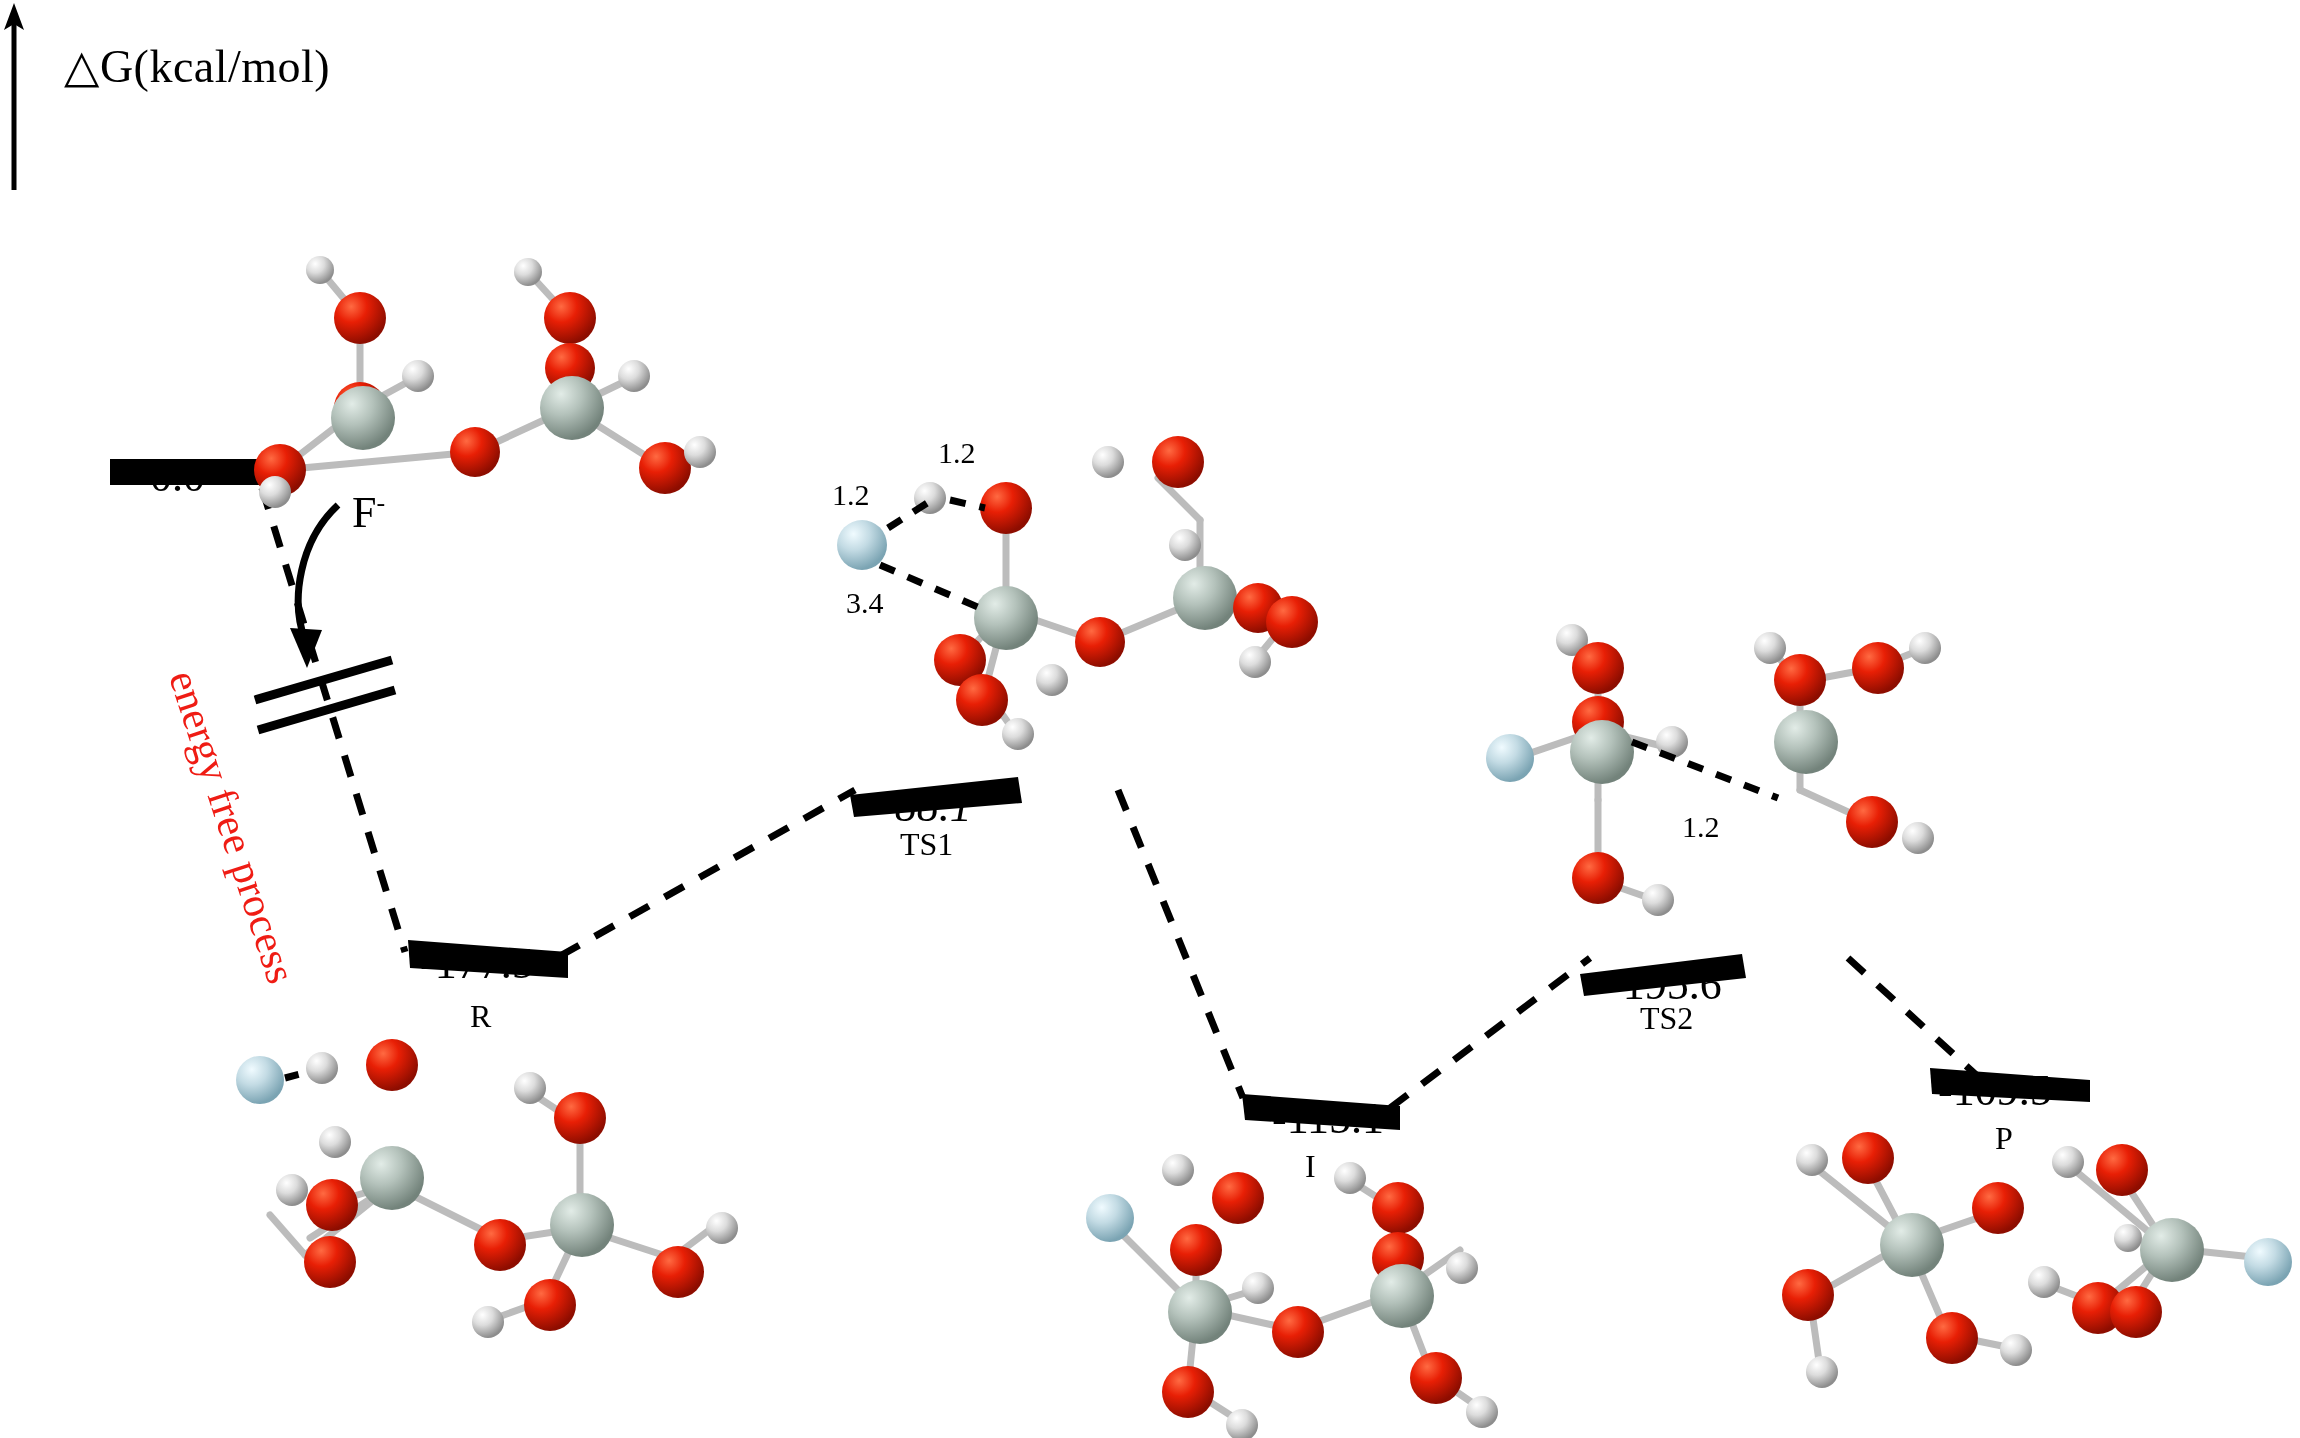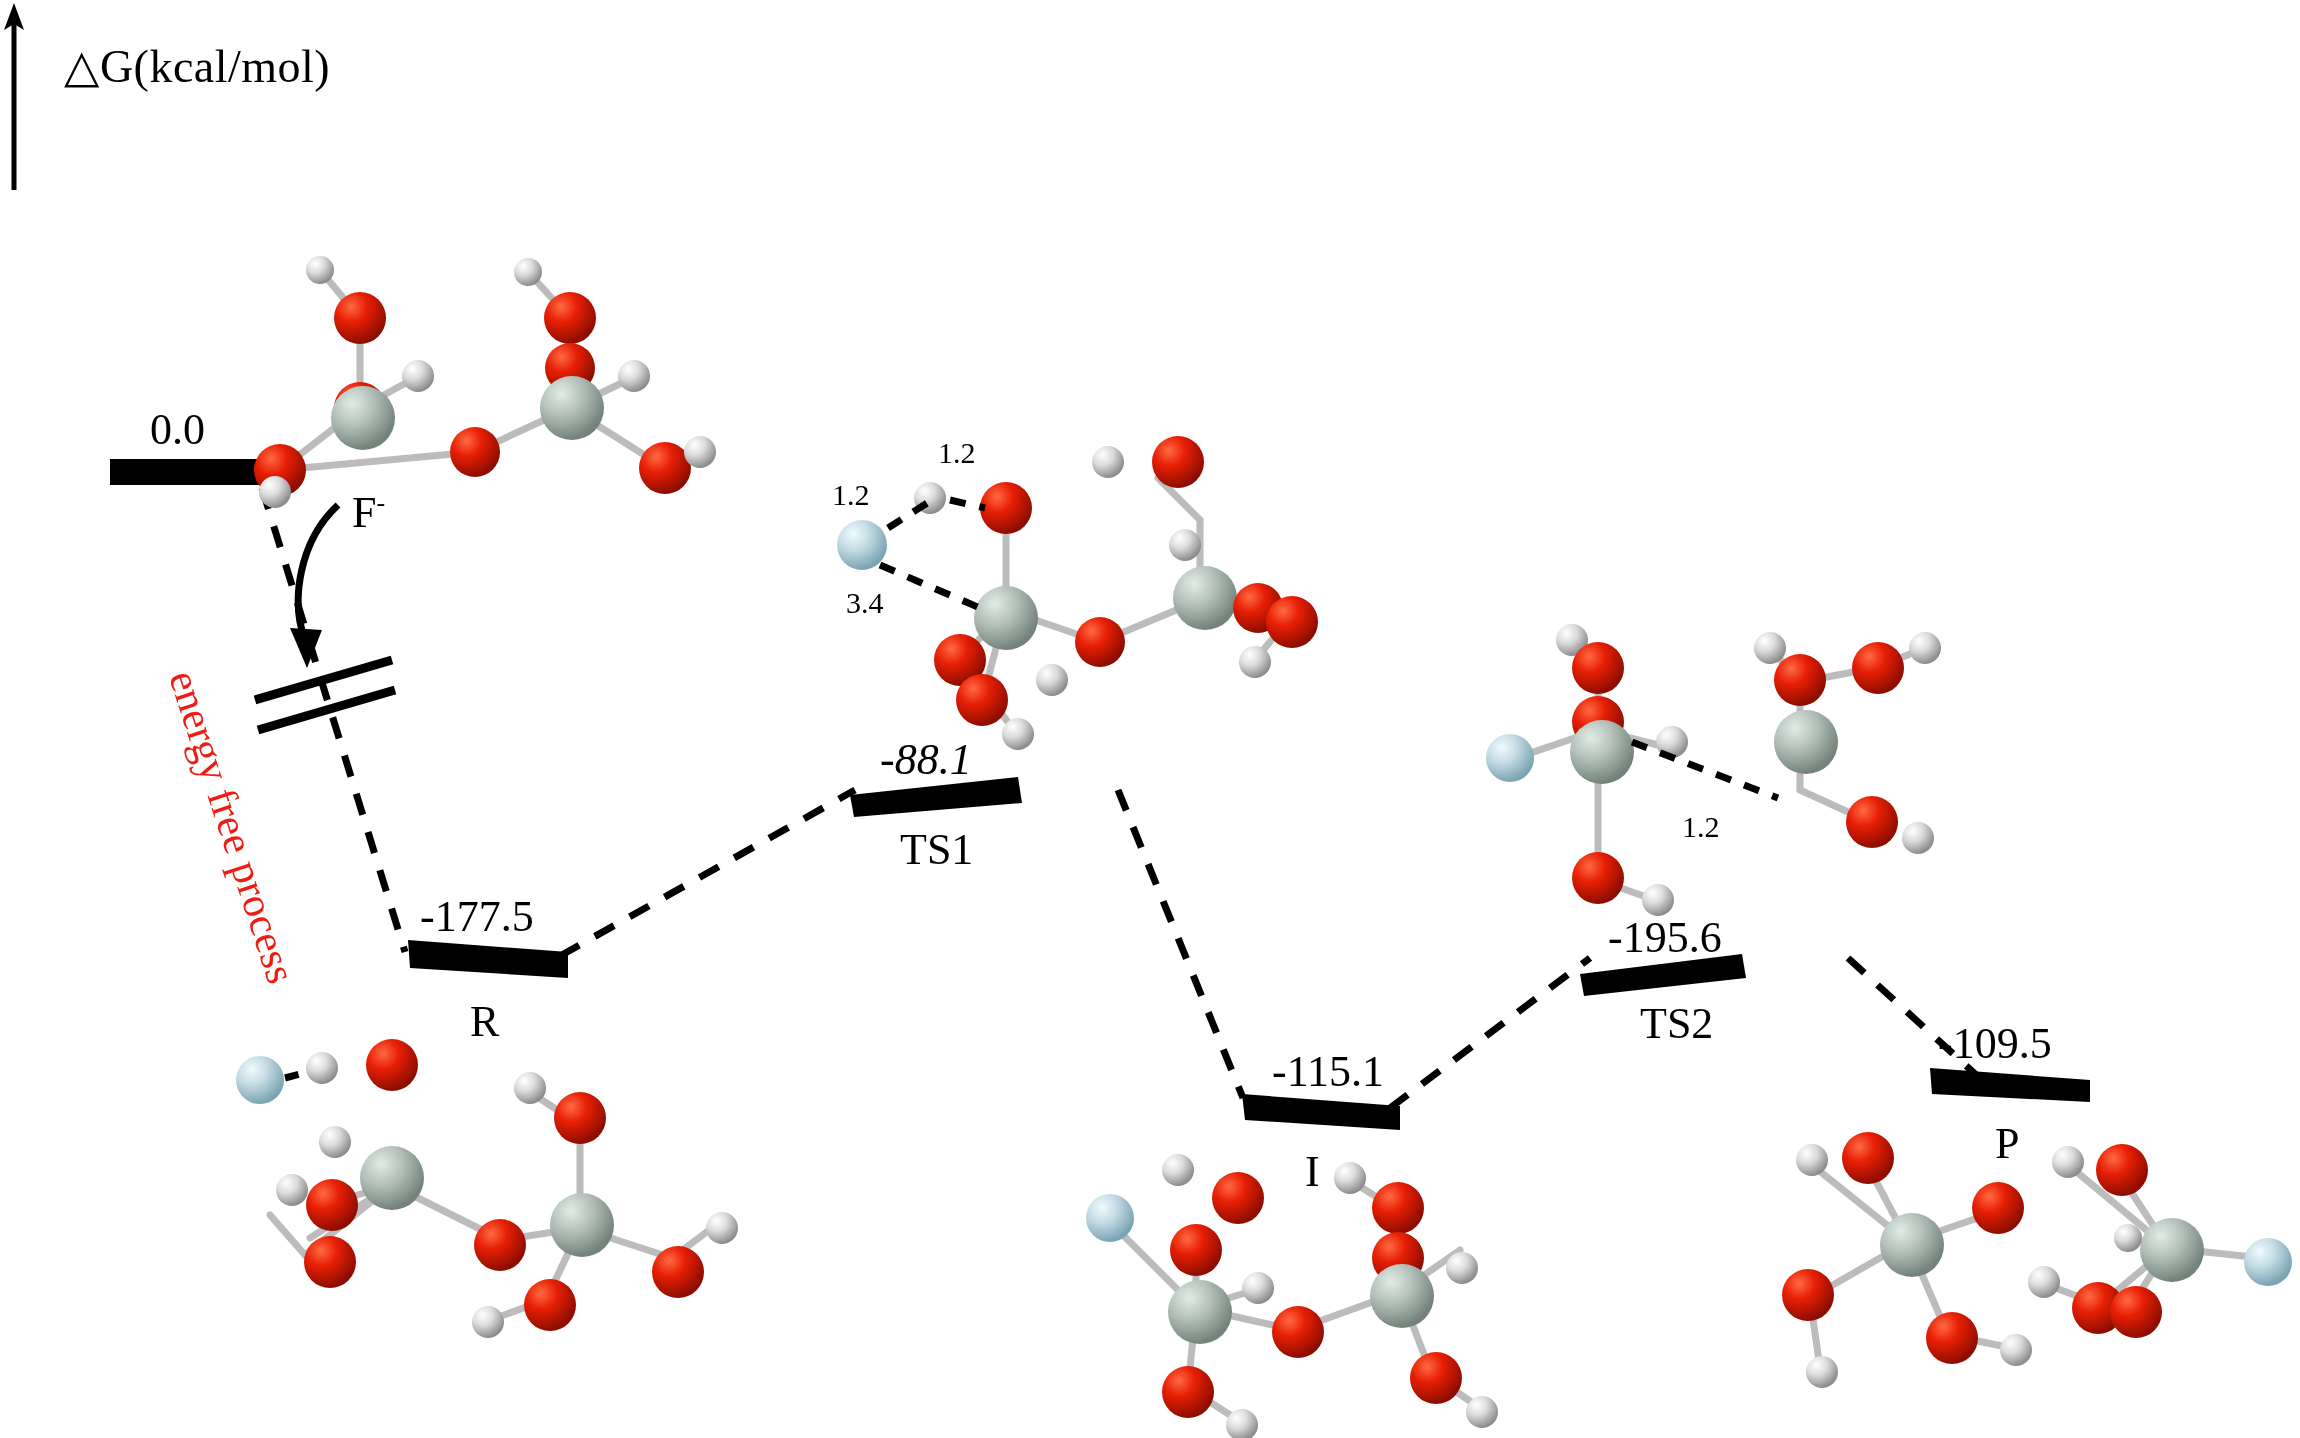--- a/index.html
+++ b/index.html
@@ -14,22 +14,22 @@
   .abs{position:absolute;}
   svg{display:block;}
   .lbl{
     position:absolute;
     color:#000;
     font-family:"Liberation Serif","DejaVu Serif",serif;
     white-space:nowrap;
     line-height:1;
   }
   .axis-label{font-size:46px;letter-spacing:0.5px;}
-  .energy-value{font-size:44px;}
-  .state-name{font-size:44px;}
+  .energy-value{font-size:44px;margin-top:47px;}
+  .state-name{font-size:32px;}
   .dist{font-size:30px;}
   .fion{font-size:44px;}
   .fion sup{font-size:26px;vertical-align:super;}
   .redtext{
     color:#ef1c14;
     font-size:42px;
     font-family:"Liberation Serif","DejaVu Serif",serif;
     white-space:nowrap;
     position:absolute;
     transform-origin:0 50%;

